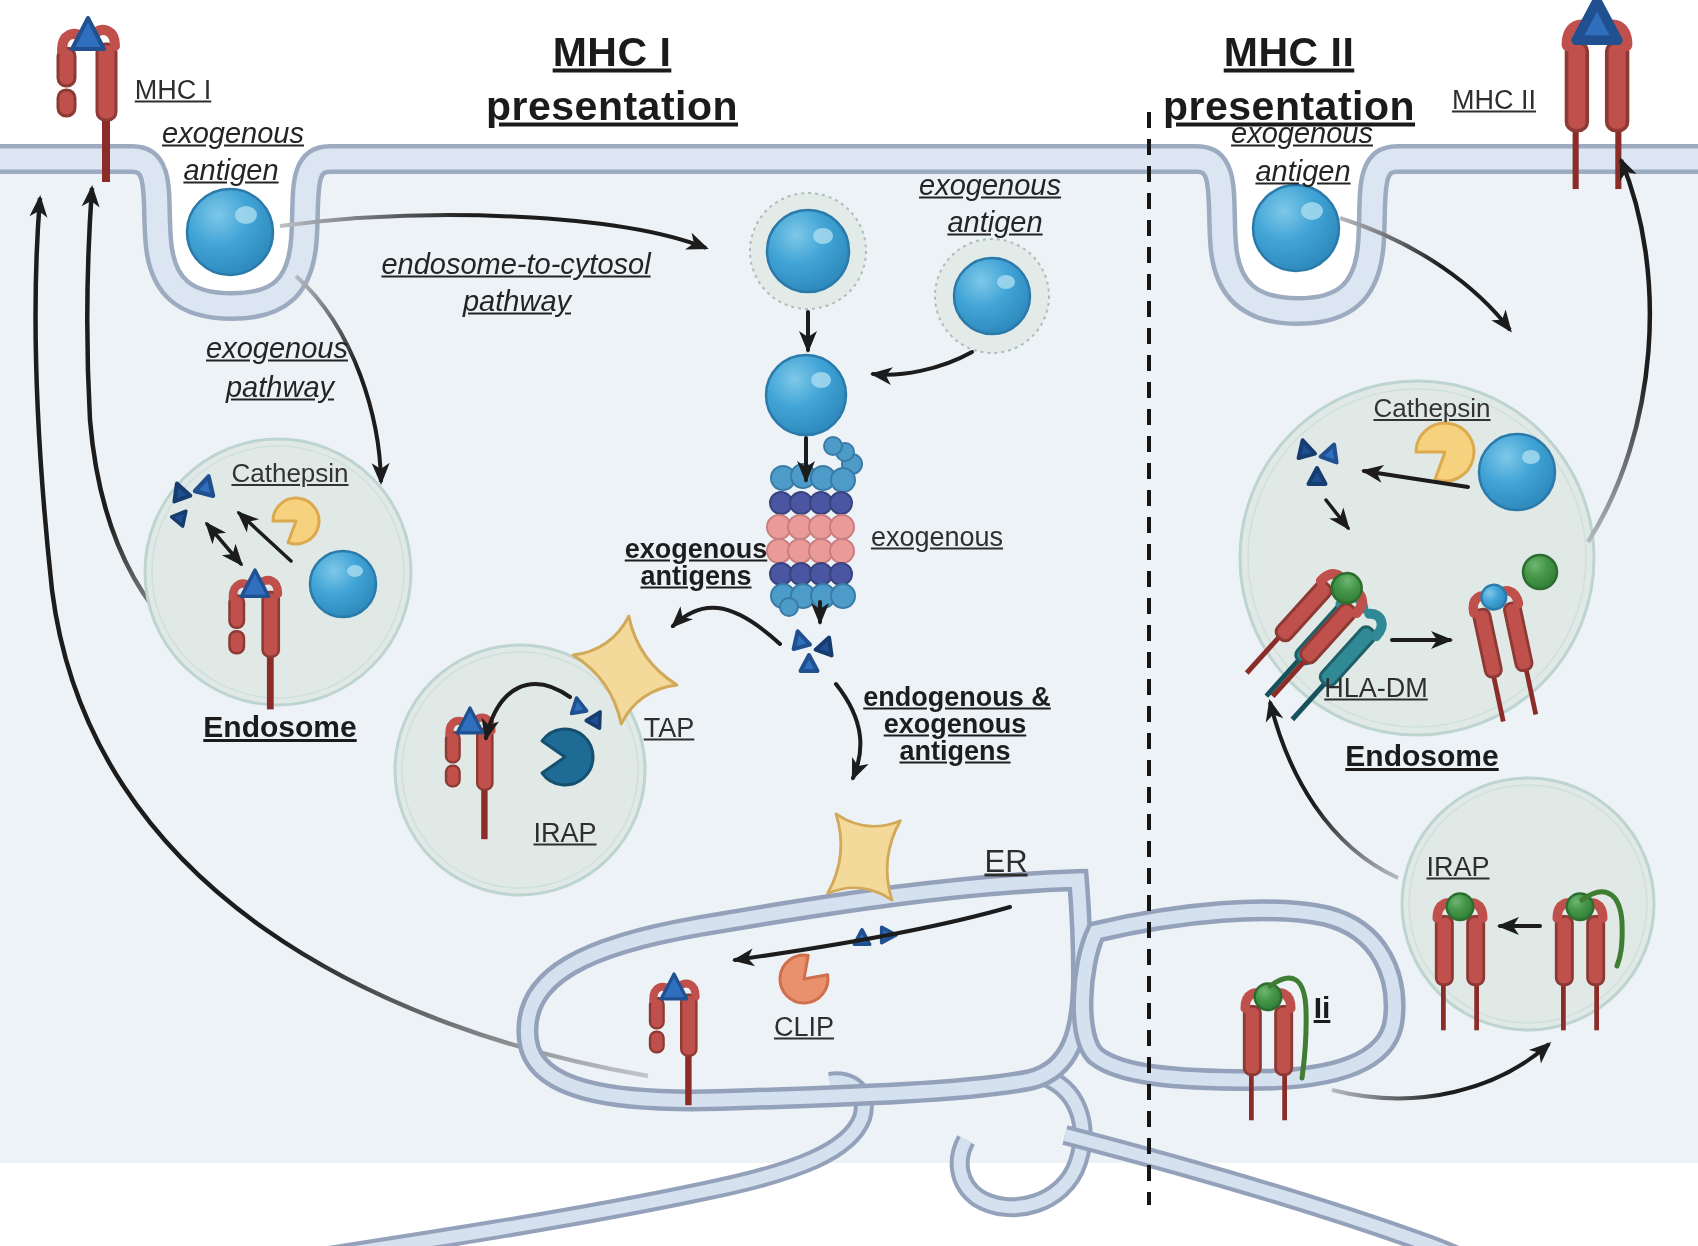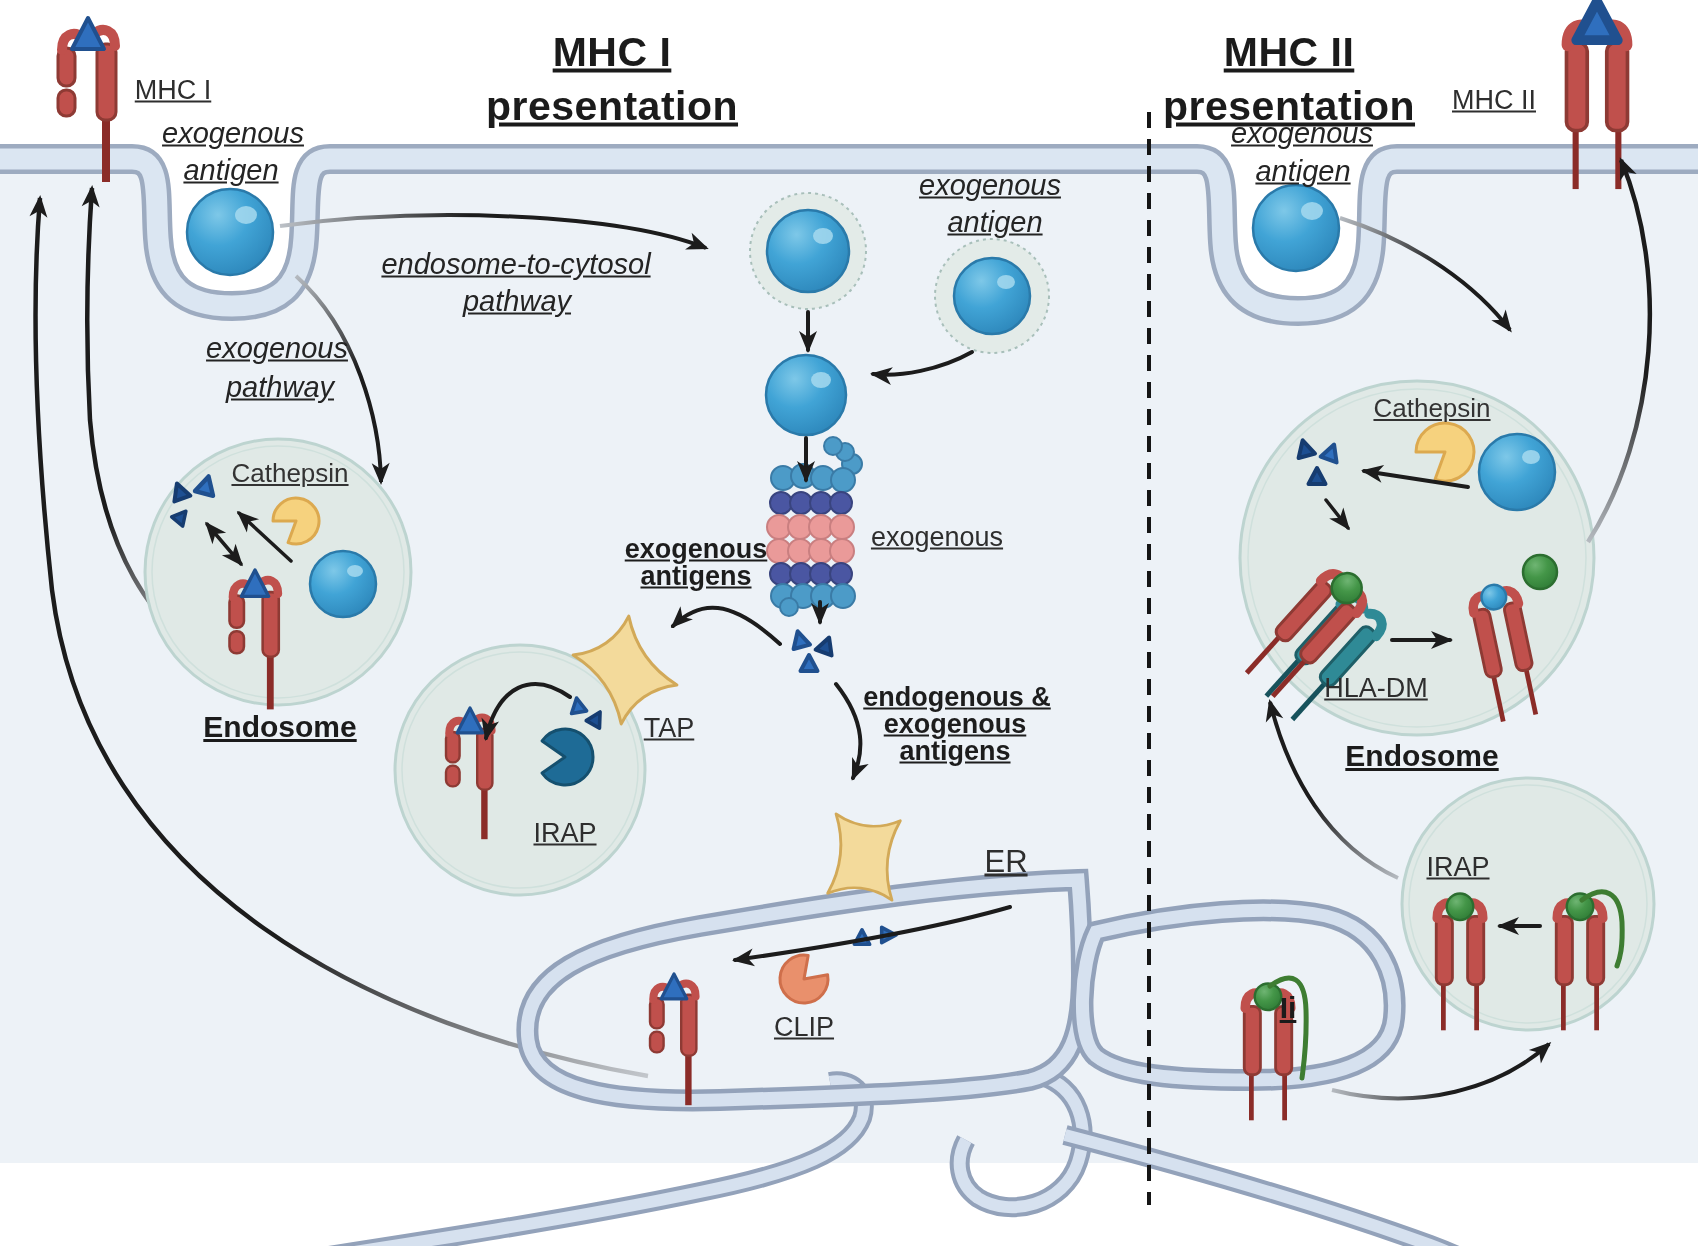--- a/index.html
+++ b/index.html
@@ -343,15 +343,15 @@
 <div class="lbl b" style="left:955px;top:751px">antigens</div>
 <div class="lbl er" style="left:1006px;top:861px">ER</div>
 <div class="lbl n" style="left:804px;top:1027px">CLIP</div>
 
 <div class="lbl it" style="left:1302px;top:133px">exogenous</div>
 <div class="lbl it" style="left:1303px;top:171px">antigen</div>
 <div class="lbl sm" style="left:1432px;top:408px">Cathepsin</div>
 <div class="lbl n" style="left:1376px;top:688px">HLA-DM</div>
 <div class="lbl big" style="left:1422px;top:756px">Endosome</div>
 <div class="lbl n" style="left:1458px;top:867px">IRAP</div>
-<div class="lbl big" style="left:1288px;top:1008px">Ii</div>
+<div class="lbl big" style="left:1322px;top:1008px">Ii</div>
 
 </div>
 
 </body></html>

